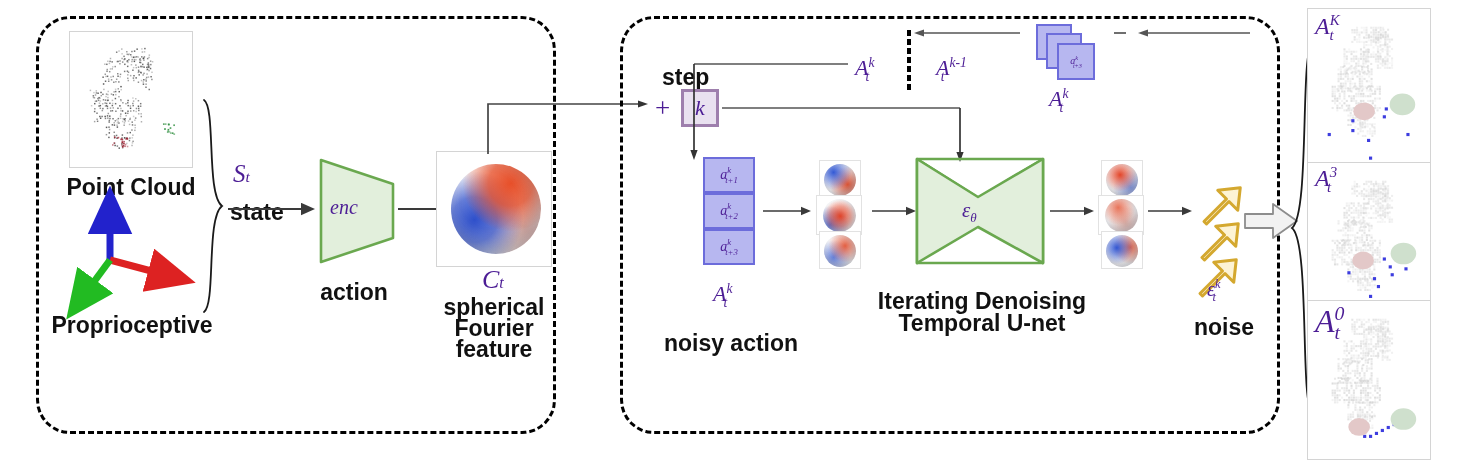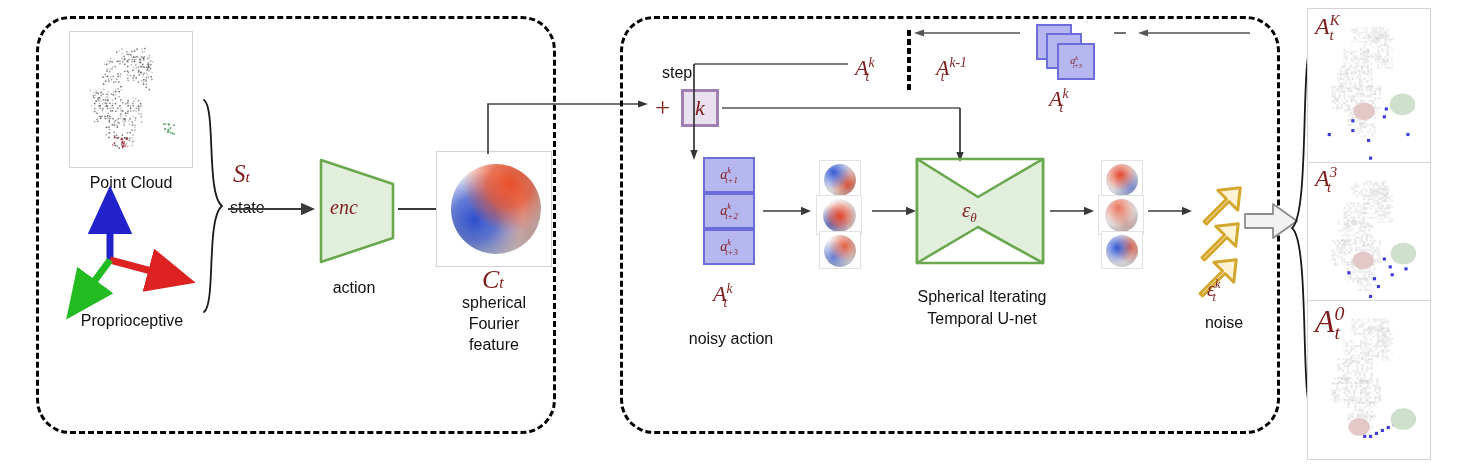--- a/index.html
+++ b/index.html
@@ -1,20 +1,20 @@
 <!DOCTYPE html>
 <html><head>
 <meta charset="utf-8">
 <style>
   html,body{margin:0;padding:0;background:#ffffff;}
   body{width:1468px;height:468px;font-family:"Liberation Sans",sans-serif;color:#111;overflow:hidden;}
   #stage{position:relative;width:1468px;height:468px;background:#fff;}
 
   .abs{position:absolute;}
-  .mathi{font-family:"Liberation Serif",serif;font-style:italic;white-space:nowrap;color:#7f1d1d;}
+  .mathi{font-family:"Liberation Serif",serif;font-style:italic;white-space:nowrap;color:#4c1d95;}
   .sub{font-size:.62em;font-style:italic;}
   .sup{font-size:.62em;font-style:italic;}
 
   
   .panel{
     position:absolute;
     border:3.2px dashed #000;
     border-radius:34px;
     box-sizing:border-box;
     background:transparent;
@@ -29,21 +29,21 @@
   
   .frame{position:absolute;box-sizing:border-box;border:1px solid #d4d4d4;background:#fff;}
 
   
   .pc{position:absolute;inset:0;overflow:hidden;}
 
   
   .axes{position:absolute;}
 
   
-  .lbl{position:absolute;font-size:16px;color:#111;line-height:1.14;}
+  .lbl{position:absolute;font-size:23px;color:#111;line-height:1.14;font-weight:bold;}
   .lbl-c{transform:translateX(-50%);}
 
   
   .abox{
     position:absolute;box-sizing:border-box;
     background:#b7b7f0;border:2.2px solid #6c6cdb;
     display:flex;align-items:center;justify-content:center;
   }
   .abox .mathi{font-size:14px;}
 
@@ -644,21 +644,21 @@
     <polygon points="4,4 132,4 132,108 4,108 4,4" transform="translate(0,0)" fill="none" stroke="none"></polygon>
     <path d="M5,4 L65,42 L5,108 Z" fill="#e2efdc" stroke="#6aa84f" stroke-width="2.6" stroke-linejoin="round"></path>
     <path d="M131,4 L68,42 L131,108 Z" fill="#e2efdc" stroke="#6aa84f" stroke-width="2.6" stroke-linejoin="round"></path>
     <path d="M5,4 L131,4" stroke="#6aa84f" stroke-width="2.6" fill="none"></path>
     <path d="M5,108 L131,108" stroke="#6aa84f" stroke-width="2.6" fill="none"></path>
     <path d="M5,4 L66,42 L131,4 L131,108 L66,72 L5,108 Z" fill="#e2efdc" stroke="#6aa84f" stroke-width="2.6" stroke-linejoin="round"></path>
   </svg>
   <div class="mathi abs" style="left:962px;top:198px;font-size:21px;">
     <span>ε</span><span class="sub" style="vertical-align:sub;">θ</span>
   </div>
-  <div class="lbl lbl-c" style="left:982px;top:288px;">Spherical Iterating</div>
+  <div class="lbl lbl-c" style="left:982px;top:288px;">Iterating Denoising</div>
   <div class="lbl lbl-c" style="left:982px;top:310px;">Temporal U-net</div>
 
   <svg class="abs" style="left:1050px;top:204px;width:46px;height:14px;" viewBox="0 0 46 14">
     <path d="M0,7 L34,7" fill="none" stroke="#3a3a3a" stroke-width="1.7"></path>
     <path d="M34,2.8 L44,7 L34,11.2 Z" fill="#3a3a3a"></path>
   </svg>
 
   <div class="abs" style="left:1098px;top:160px;width:50px;height:108px;">
     <div class="scard" style="left:3px;top:0;width:42px;height:38px;">
       <div class="sball" style="left:4px;top:3px;width:32px;height:32px;

